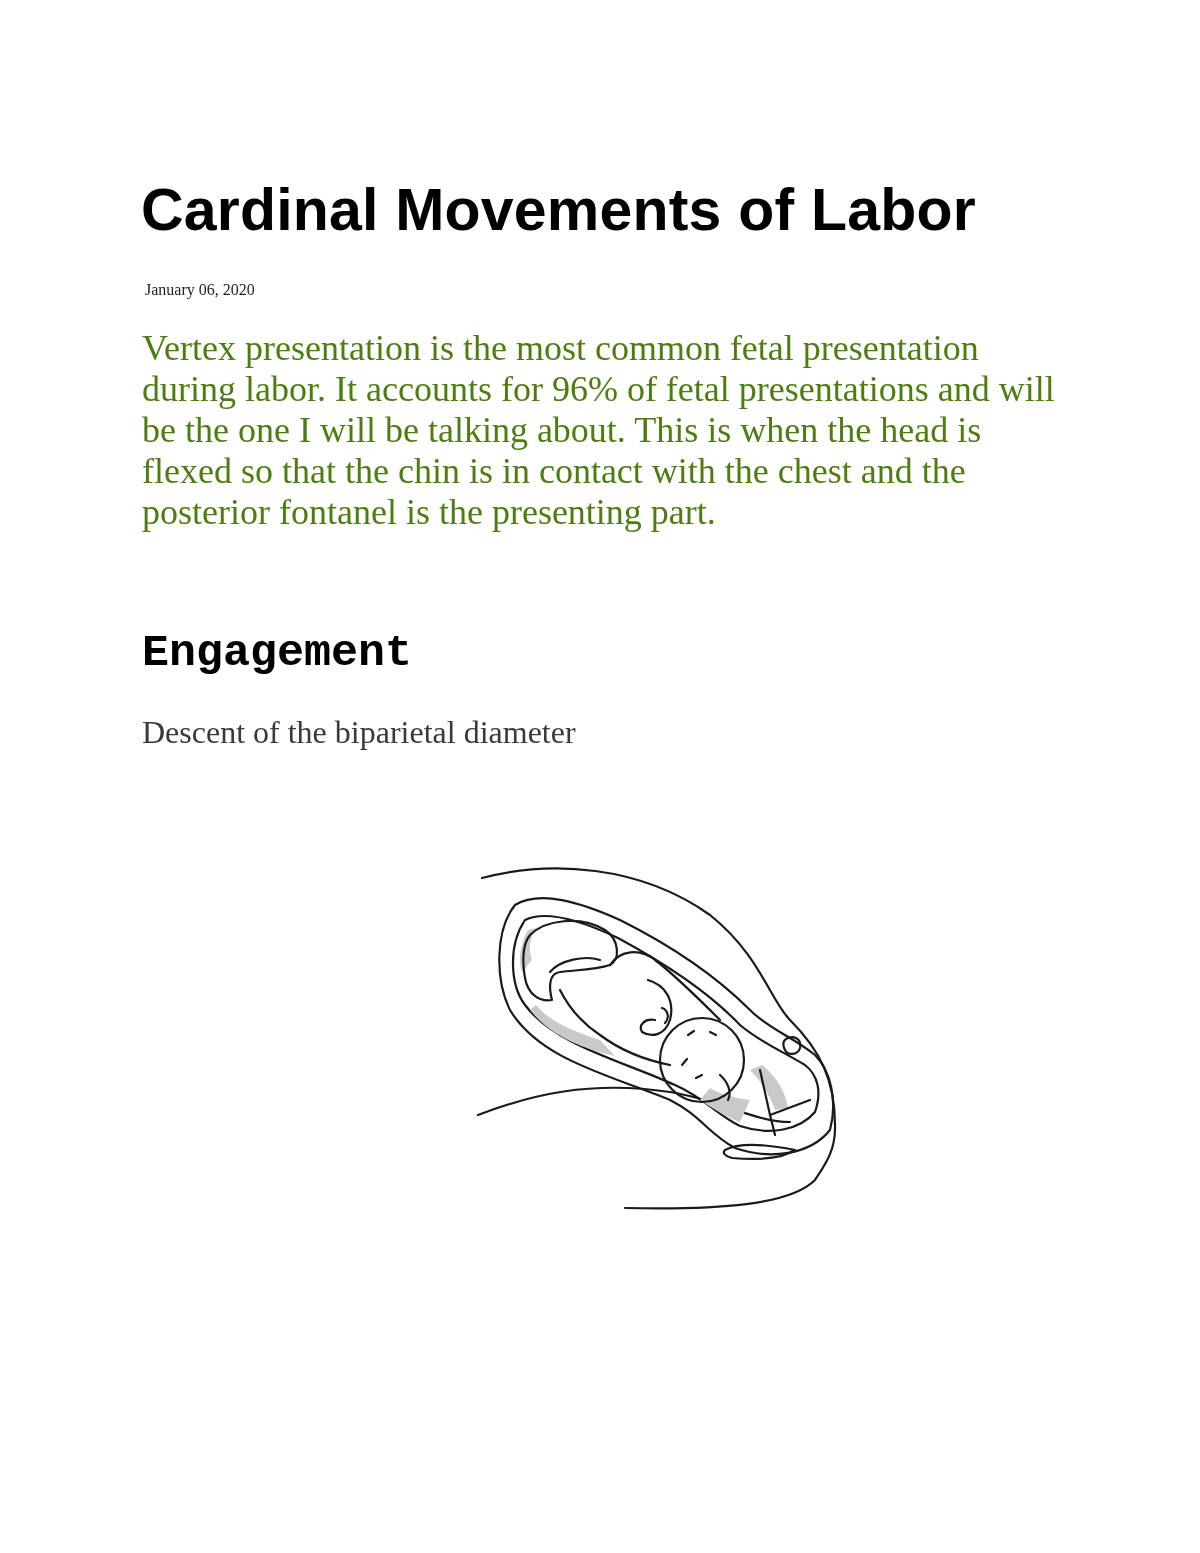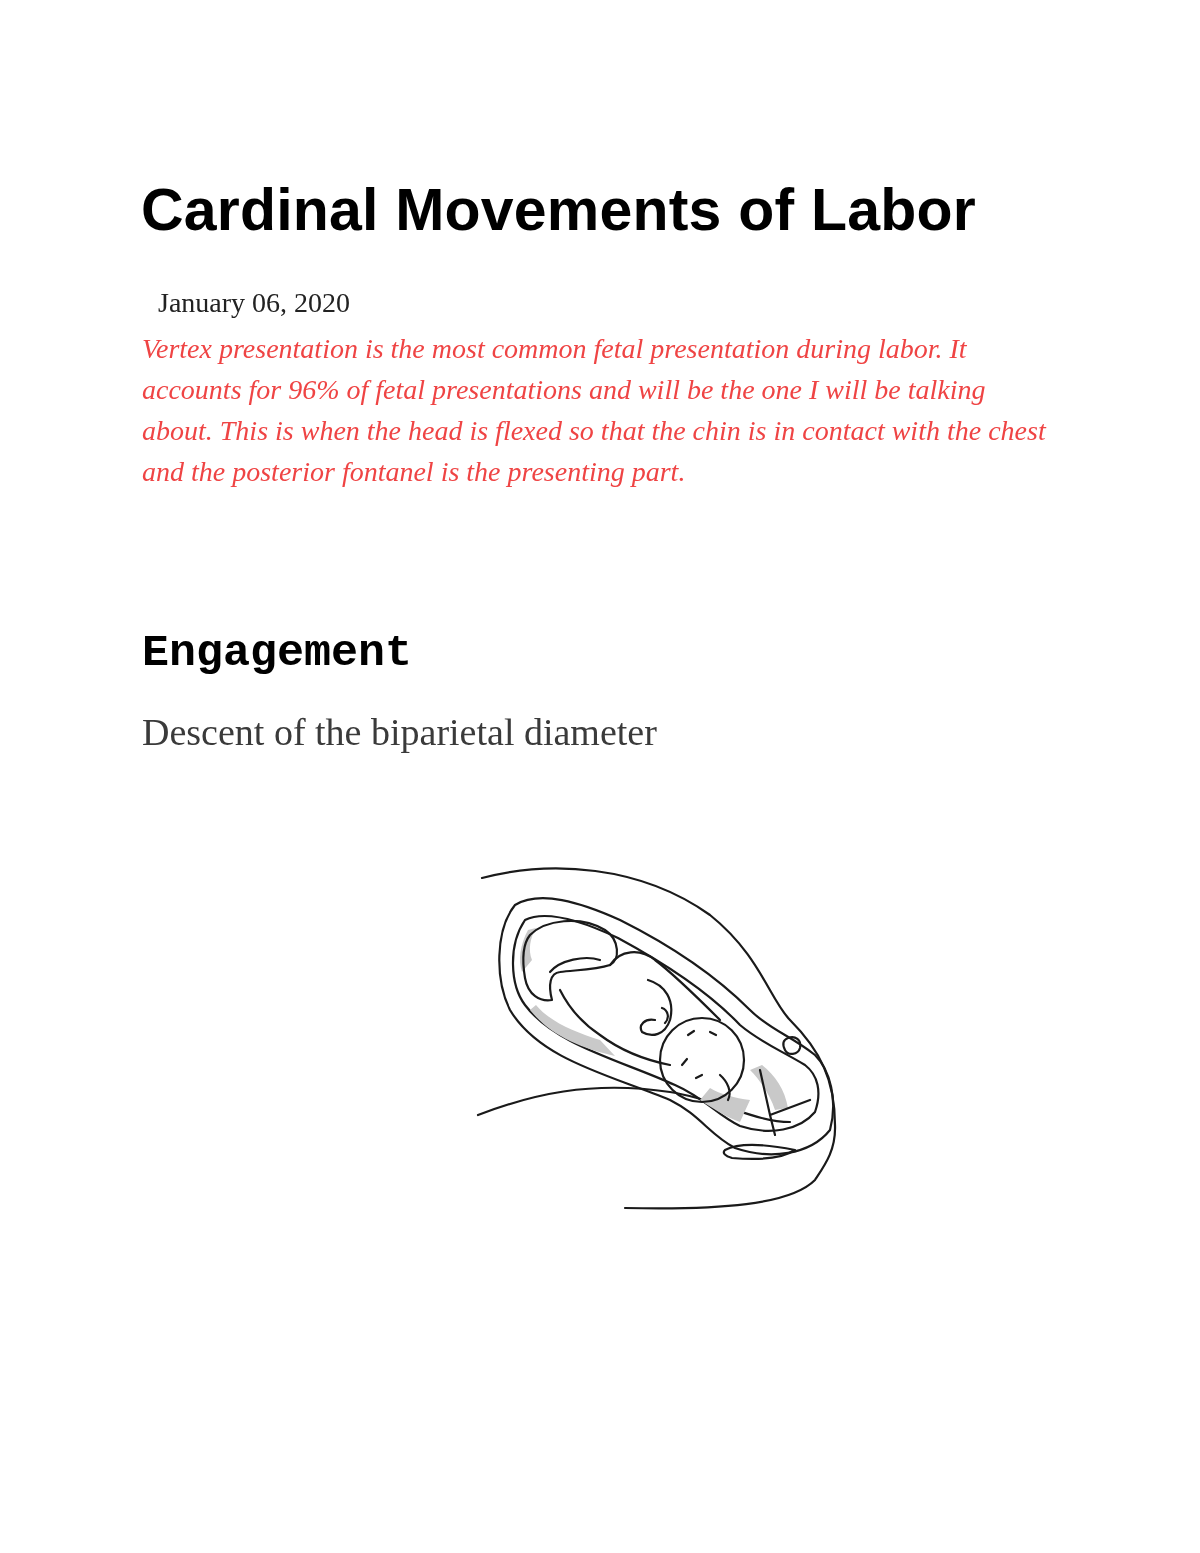--- a/index.html
+++ b/index.html
@@ -29,56 +29,55 @@
       font-size: 59px;
       line-height: 68px;
       color: #000000;
       letter-spacing: 0.2px;
       white-space: nowrap;
     }
     .date {
       position: absolute;
       left: 142px;
       top: 275px;
-      margin: 16px;
+      margin: 3px;
       font-family: "Liberation Serif", serif;
-      font-size: 28px;
+      font-size: 16px;
       line-height: 24px;
       color: #222222;
     }
     .intro {
       position: absolute;
       left: 142px;
       top: 328px;
       width: 920px;
       margin: 0;
       font-family: "Liberation Serif", serif;
-      font-size: 28px;
+      font-size: 36px;
       line-height: 41px;
-      color: #ef4444;
-      font-style: italic;
+      color: #4d7c0f;
     }
     .section-heading {
       position: absolute;
       left: 142px;
       top: 626px;
       margin: 0;
       font-family: Liberation Mono, monospace;
       font-weight: bold;
       font-size: 45px;
       line-height: 56px;
       color: #000000;
     }
     .section-text {
       position: absolute;
       left: 142px;
       top: 712px;
       margin: 0;
       font-family: "Liberation Serif", serif;
-      font-size: 38px;
+      font-size: 32px;
       line-height: 41px;
       color: #3a3a3a;
     }
     .figure {
       position: absolute;
       left: 470px;
       top: 860px;
       width: 380px;
       height: 360px;
     }

